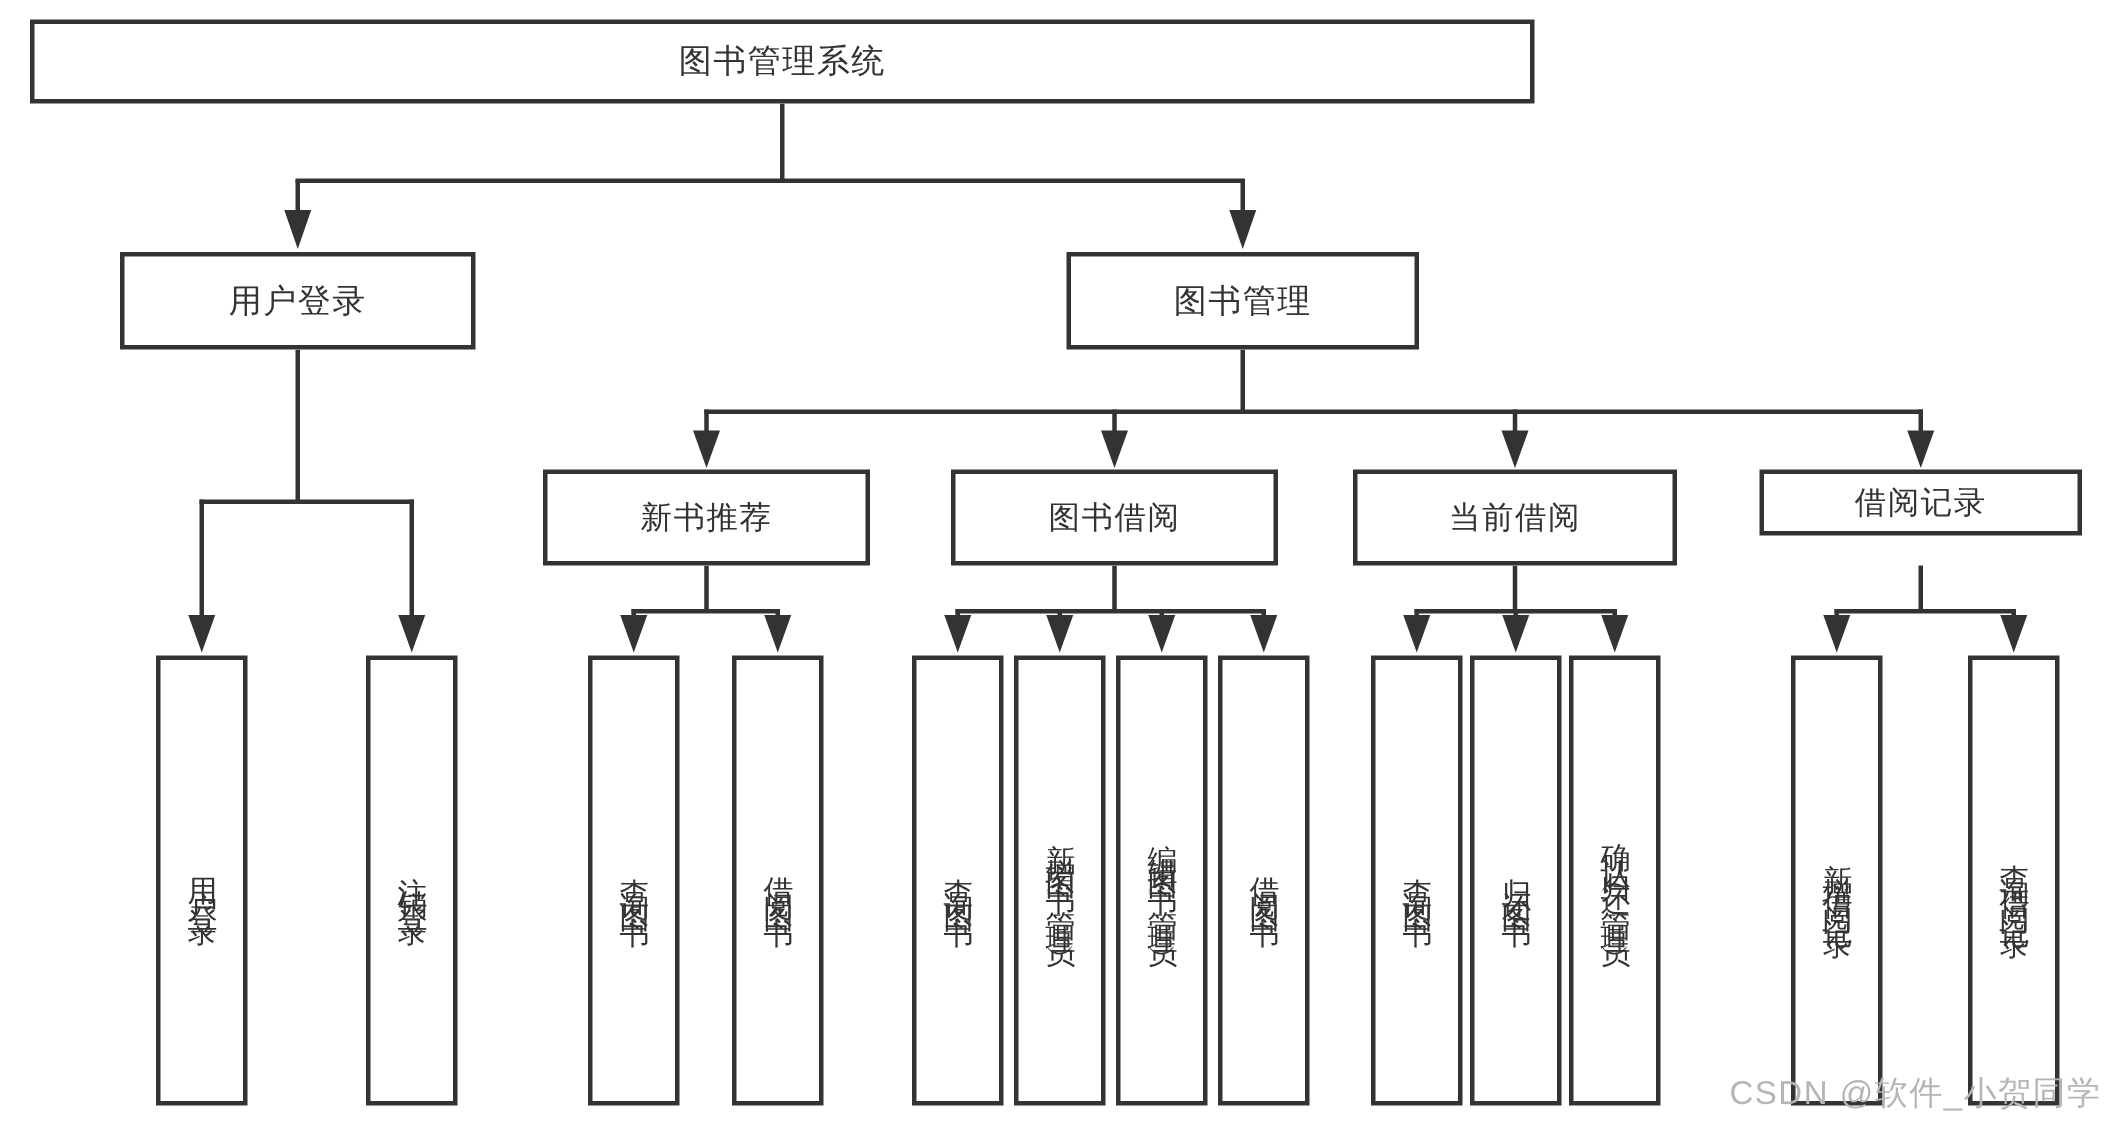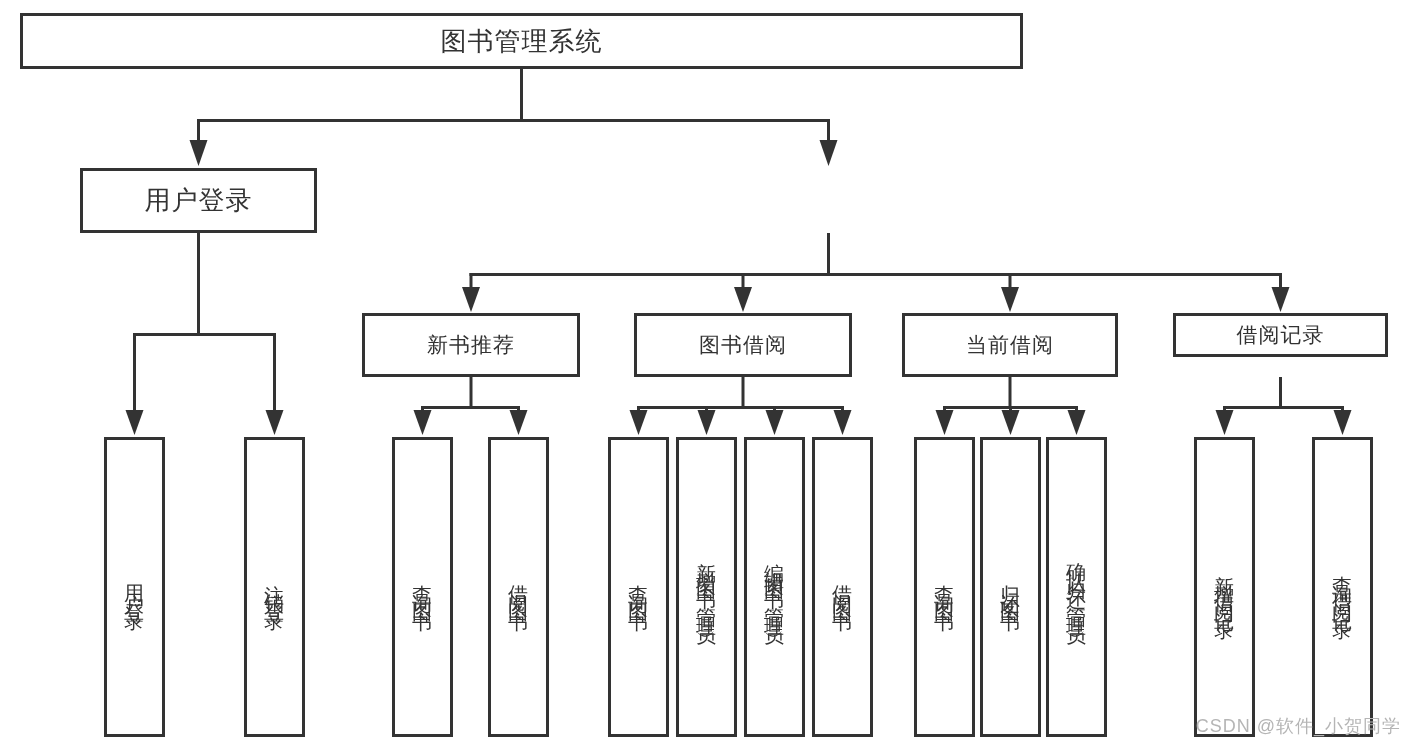--- a/index.html
+++ b/index.html
@@ -30,21 +30,21 @@
   .ar{fill:var(--line);stroke:none;}
   .hnode{
     position:absolute;
     box-sizing:border-box;
     border:3px solid var(--line);
     background:var(--box-fill);
     color:var(--text);
     display:flex;
     align-items:center;
     justify-content:center;
-    font-size:26px;
+    font-size:22px;
     letter-spacing:1px;
     white-space:nowrap;
   }
   .leaf{
     position:absolute;
     box-sizing:border-box;
     top:437px;
     width:61px;
     height:300px;
     border:3px solid var(--line);
@@ -60,21 +60,21 @@
     font-size:20px;
     letter-spacing:9px;
     line-height:1;
     white-space:nowrap;
     color:var(--text);
   }
   #watermark{
     position:absolute;
     right:4px;
     top:714px;
-    font-size:18px;
+    font-size:22px;
     color:var(--watermark);
     letter-spacing:1px;
     white-space:nowrap;
   }
 </style>
 </head>
 <body>
 
 <div id="canvas">
 
@@ -154,20 +154,23 @@
     </g>
   </svg>
 
   <div class="hnode" style="left:20px;top:13px;width:1003px;height:56px;">
     <span>图书管理系统</span>
   </div>
 
   <div class="hnode" style="left:80px;top:168px;width:237px;height:65px;">
     <span>用户登录</span>
   </div>
+  <div class="hnode" style="left:711px;top:168px;width:235px;height:65px;">
+    <span>图书管理</span>
+  </div>
 
   <div class="hnode" style="left:362px;top:313px;width:218px;height:64px;font-size:21px;">
     <span>新书推荐</span>
   </div>
   <div class="hnode" style="left:634px;top:313px;width:218px;height:64px;font-size:21px;">
     <span>图书借阅</span>
   </div>
   <div class="hnode" style="left:902px;top:313px;width:216px;height:64px;font-size:21px;justify-content:center;">
     <span>当前借阅</span>
   </div>

